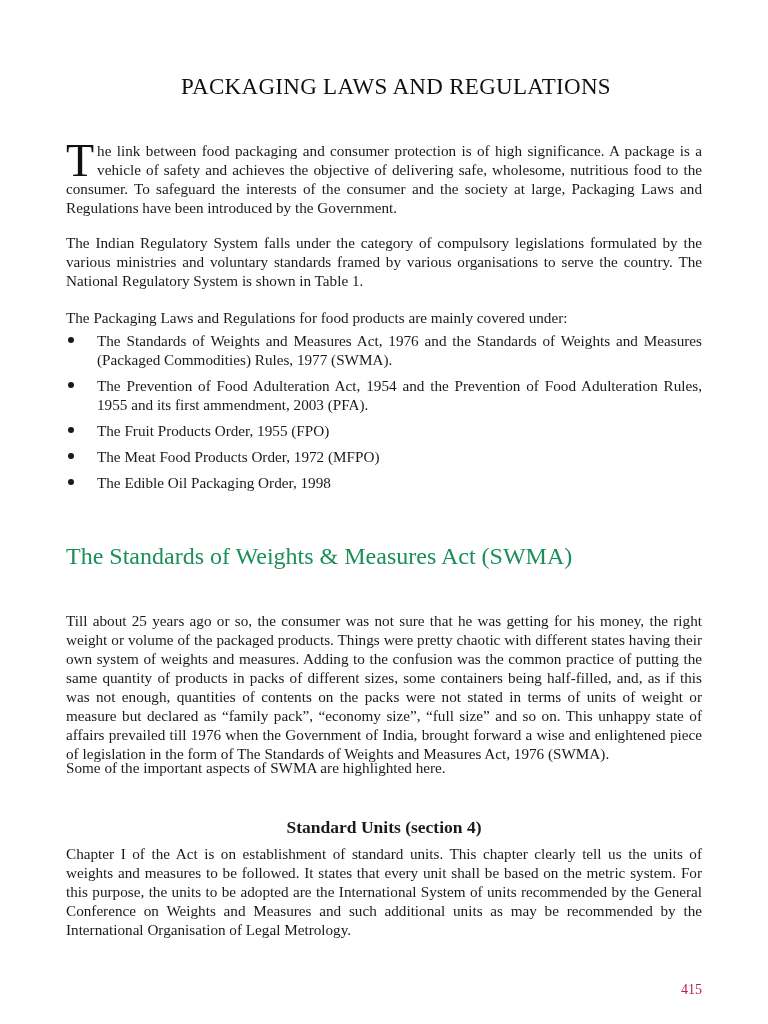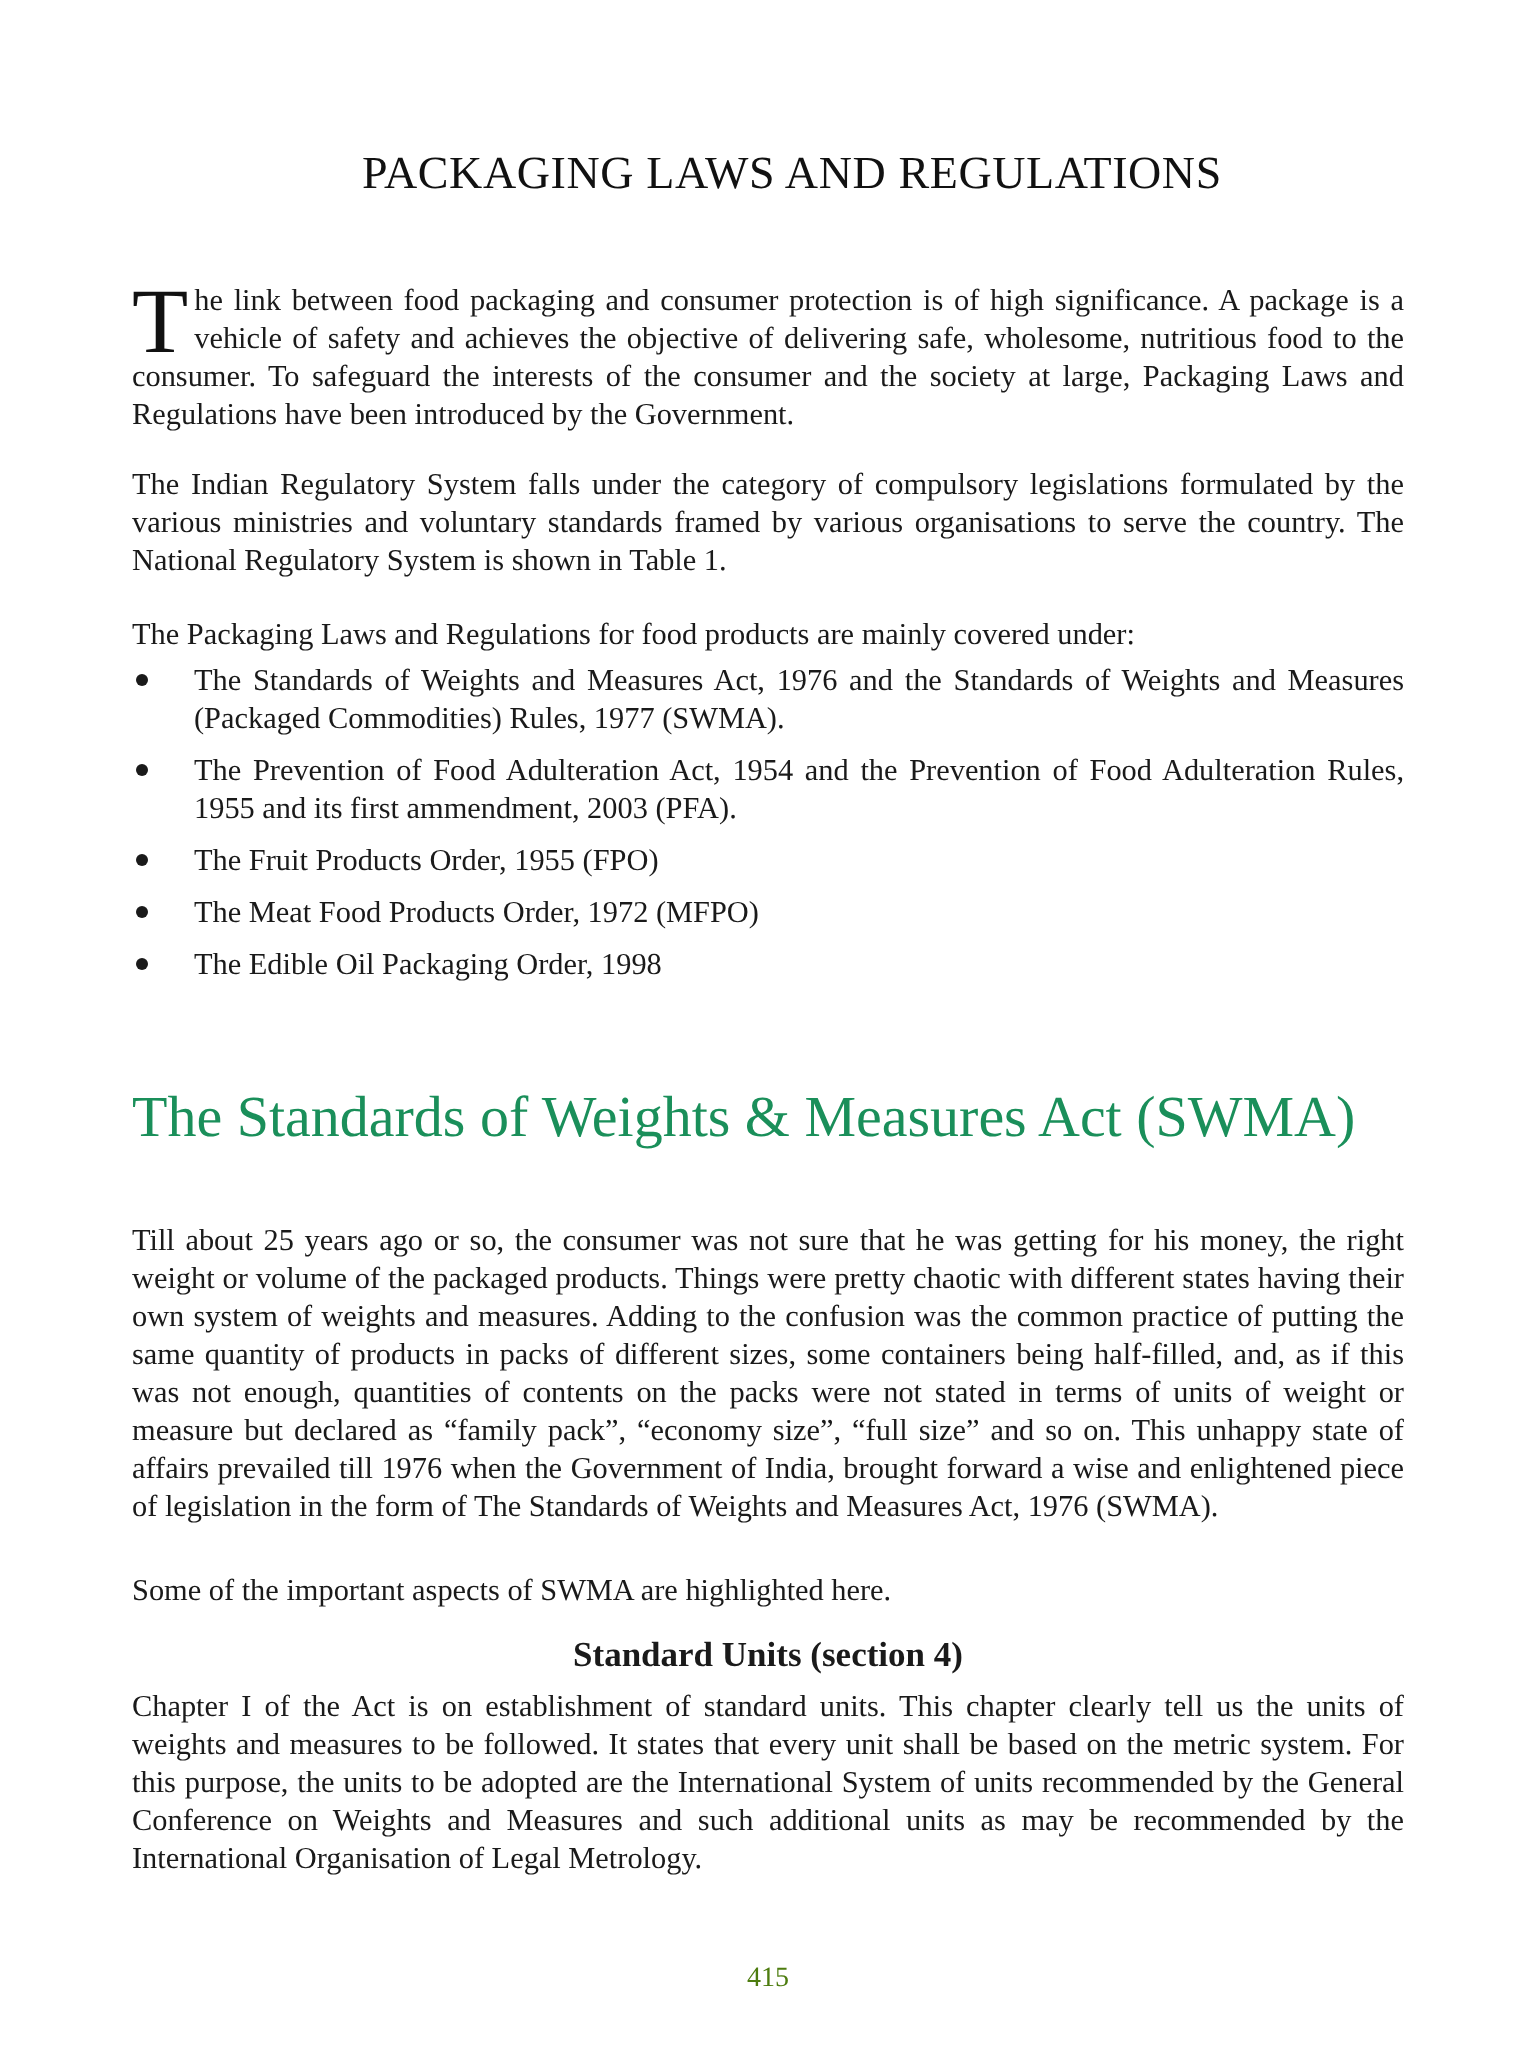--- a/index.html
+++ b/index.html
@@ -91,35 +91,35 @@
     .bullets li.b1 { margin-bottom: 7px; }
     .bullets li.b2 { margin-bottom: 7px; }
     .bullets li.b3 { margin-bottom: 7px; }
     .bullets li.b4 { margin-bottom: 7px; }
     .section-heading {
       position: absolute;
       left: 0;
       top: 543px;
       width: 636px;
       margin: 0;
-      font-size: 29px;
+      font-size: 24px;
       font-weight: normal;
       color: #1a8f5a;
     }
     .para-swma {
       position: absolute;
       left: 0;
       top: 573px;
       width: 636px;
       margin-top: 38px;
     }
     .para-aspects {
       position: absolute;
       left: 0;
-      top: 786px;
+      top: 758px;
       width: 636px;
     }
     .subheading {
       position: absolute;
       left: 0;
       top: 817px;
       width: 636px;
       margin: 0;
       font-size: 17.5px;
       font-weight: bold;
@@ -130,23 +130,23 @@
       position: absolute;
       left: 0;
       top: 844px;
       width: 636px;
     }
     .page-number {
       position: absolute;
       left: 0;
       top: 982px;
       width: 636px;
-      text-align: center;
+      text-align: right;
       font-size: 14px;
-      color: #4d7c0f;
+      color: #be185d;
     }
   </style>
 </head>
 <body>
 
 <div class="page">
 
   <h1 class="title">PACKAGING LAWS AND REGULATIONS</h1>
 
   <p class="body-text para-intro">

